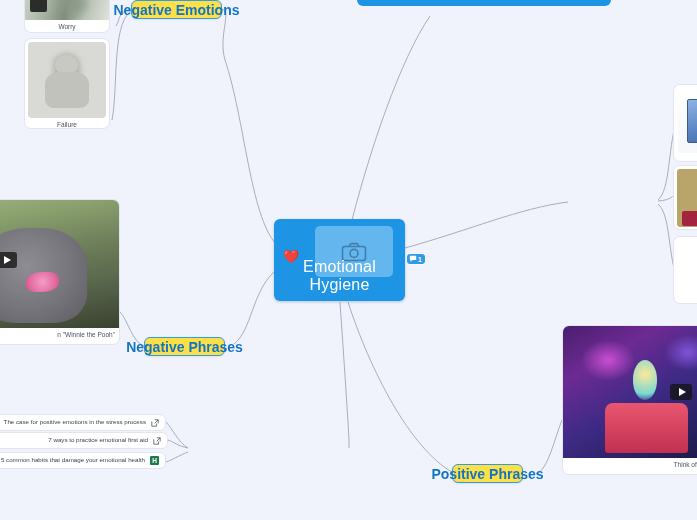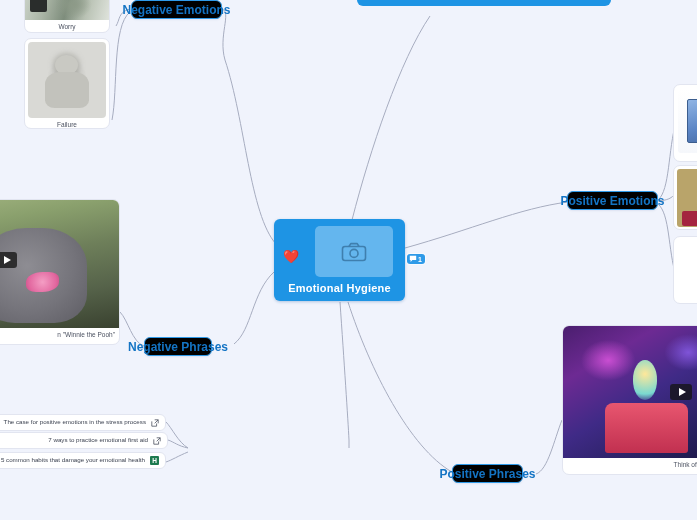--- a/index.html
+++ b/index.html
@@ -47,22 +47,22 @@
     border-radius: 5px;
     display: flex;
     align-items: center;
     justify-content: center;
   }
   .central-title {
     position: absolute;
     left: 0; right: 0; bottom: 7px;
     text-align: center;
     color: #ffffff;
-    font-size: 11px;
-    font-weight: bold;
+    font-size: 16px;
+    font-weight: normal;
     letter-spacing: .2px;
   }
   .heart-icon {
     position: absolute;
     left: 9px; top: 31px;
     font-size: 13px;
     line-height: 1;
   }
   .comment-badge {
     position: absolute;
@@ -79,25 +79,25 @@
   .comment-badge .cnum {
     color: #fff;
     font-size: 7px;
     font-weight: bold;
     line-height: 1;
   }
 
   
   .pill {
     position: absolute;
-    background: #000000;
+    background: #fde047;
     border: 1.5px solid #2f9ae8;
     border-radius: 6px;
     color: #1474c4;
-    font-size: 12px;
+    font-size: 14px;
     font-weight: bold;
     display: flex;
     align-items: center;
     justify-content: center;
     padding: 0 9px;
     height: 19px;
     box-sizing: border-box;
     white-space: nowrap;
     z-index: 7;
     box-shadow: 0 1px 2px rgba(60,90,150,.10);
@@ -342,28 +342,25 @@
     <svg width="8" height="8" viewBox="0 0 10 10">
       <path d="M1 1 H9 V6.4 H4.2 L2 8.6 V6.4 H1 Z" fill="#ffffff"></path>
     </svg>
     <span class="cnum">1</span>
   </div>
 
   <div class="pill" style="left:131px; top:0px; width:91px;">
     <span>Negative Emotions</span>
   </div>
 
-  <div class="pill" style="left:144px; top:337px; width:68px;">
+  <div class="pill" style="left:144px; top:337px; width:81px;">
     <span>Negative Phrases</span>
   </div>
 
 
-  <div class="pill" style="left:567px; top:191px; width:91px;">
-    <span>Positive Emotions</span>
-  </div>
 
   <div class="pill" style="left:452px; top:464px; width:71px;">
     <span>Positive Phrases</span>
   </div>
 
   <div class="card" style="left:24px; top:-21px; width:86px; height:54px;">
     <div class="card-media img-worry" style="height:40px;"></div>
     <div class="card-cap">Worry</div>
   </div>
 

